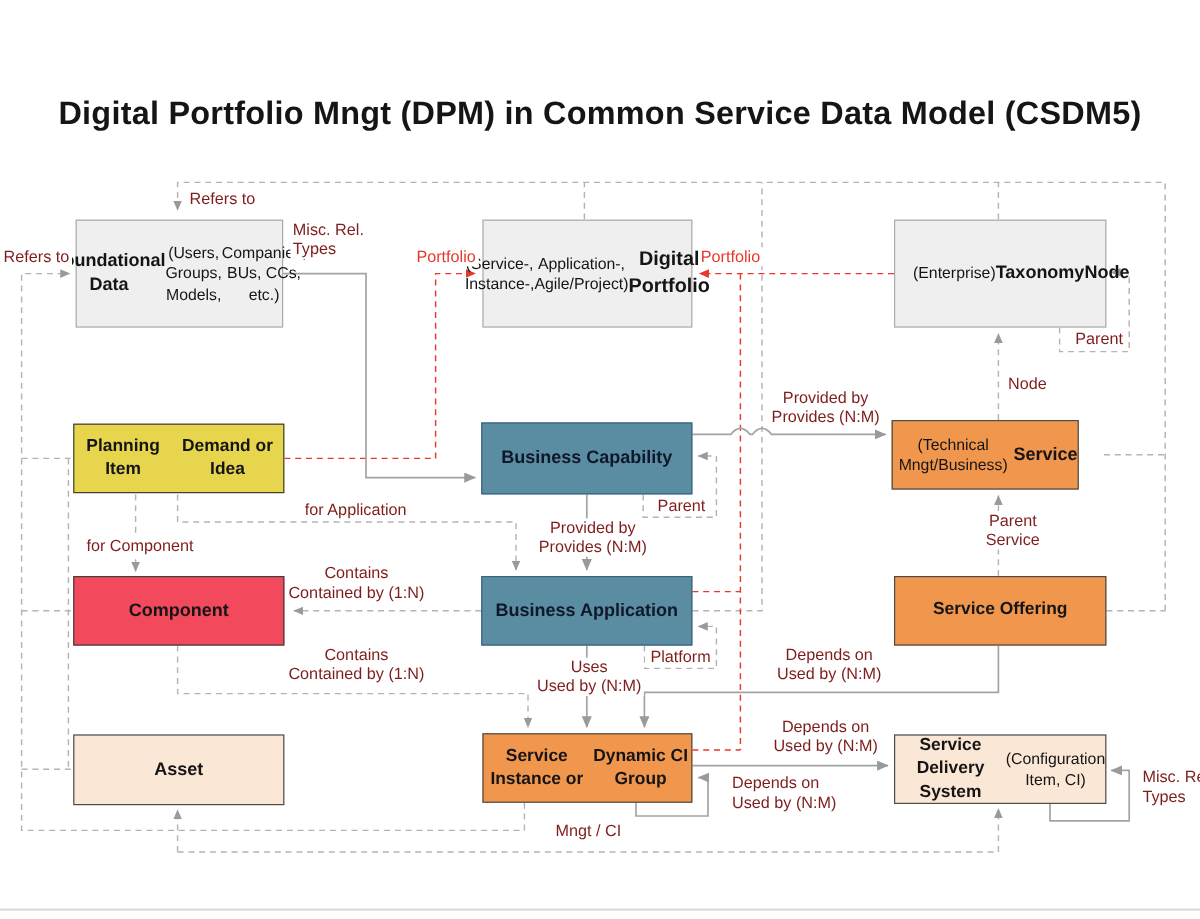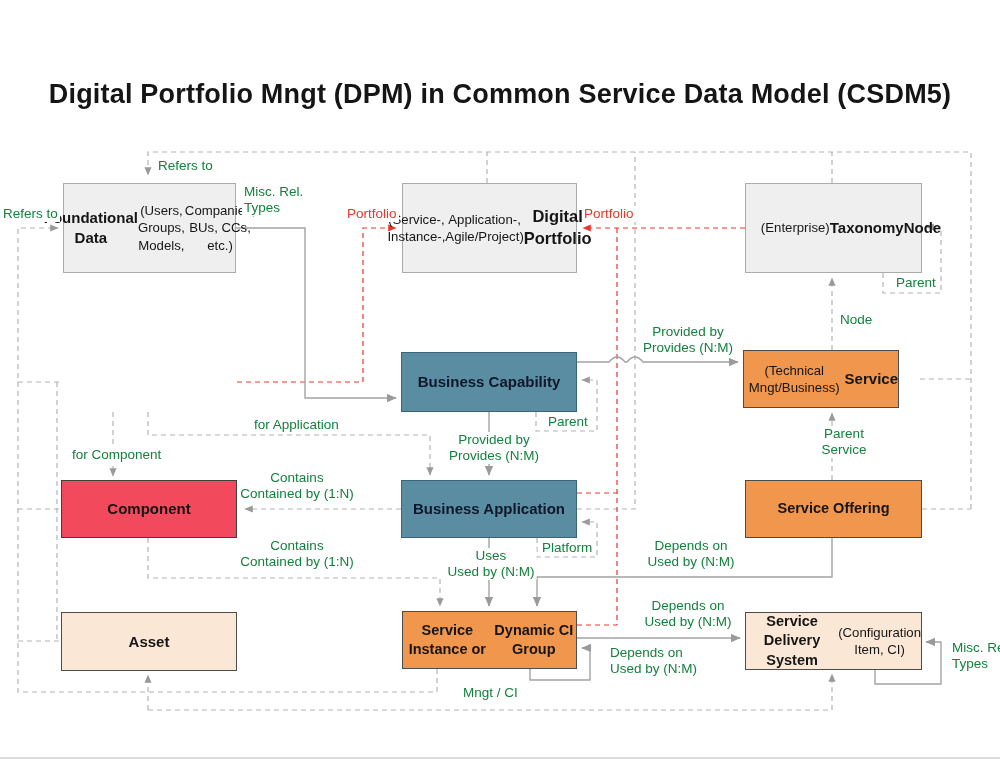--- a/index.html
+++ b/index.html
@@ -13,21 +13,21 @@
   .gray  {background:#efefef;border:1px solid #ababab;}
   .yellow{background:#e7d54d;border:1.5px solid #3f3f3f;}
   .teal  {background:#5a8da2;border:1.5px solid #39647a;color:#0f172a;}
   .redbx {background:#f2495c;border:1.5px solid #3f3f3f;}
   .orange{background:#f0964d;border:1.5px solid #4c4c4c;}
   .peach {background:#fbe7d5;border:1.5px solid #4c4c4c;}
   .tb{font-weight:bold;font-size:15px;display:block;}
   .tb-lg{font-weight:bold;font-size:16.5px;display:block;}
   .tb-md{font-weight:bold;font-size:14.5px;display:block;}
   .ts{font-size:13.2px;display:block;}
-  .lbl{position:absolute;font-size:13.5px;line-height:16px;color:#15803d;background:#ffffff;
+  .lbl{position:absolute;font-size:13.5px;line-height:16px;color:#7f1d1d;background:#ffffff;
        padding:0 2px;white-space:nowrap;}
   .lbl span{display:block;}
   .lbl.c{transform:translateX(-50%);text-align:center;}
   .lbl.red{color:#e8382d;}
   #baseline{position:absolute;left:0;top:757px;width:1000px;height:2px;background:#dcdcdc;}
 </style>
 </head>
 <body>
 
 <div id="stage">
@@ -100,20 +100,24 @@
     <span class="ts">Application-, Agile/Project)</span>
     <span class="tb-lg">Digital Portfolio</span>
   </div>
 
   <div class="node gray" style="left:745px;top:183px;width:177px;height:90px;padding-left:35px;">
     <span class="ts">(Enterprise)</span>
     <span class="tb">Taxonomy</span>
     <span class="tb">Node</span>
   </div>
 
+  <div class="node yellow" style="left:61px;top:353px;width:176px;height:58px;">
+    <span class="tb-md">Planning Item</span>
+    <span class="tb-md">Demand or Idea</span>
+  </div>
 
   <div class="node teal" style="left:401px;top:352px;width:176px;height:60px;">
     <span class="tb">Business Capability</span>
   </div>
 
   <div class="node orange" style="left:743px;top:350px;width:156px;height:58px;">
     <span class="ts">(Technical Mngt/Business)</span>
     <span class="tb">Service</span>
   </div>
 

